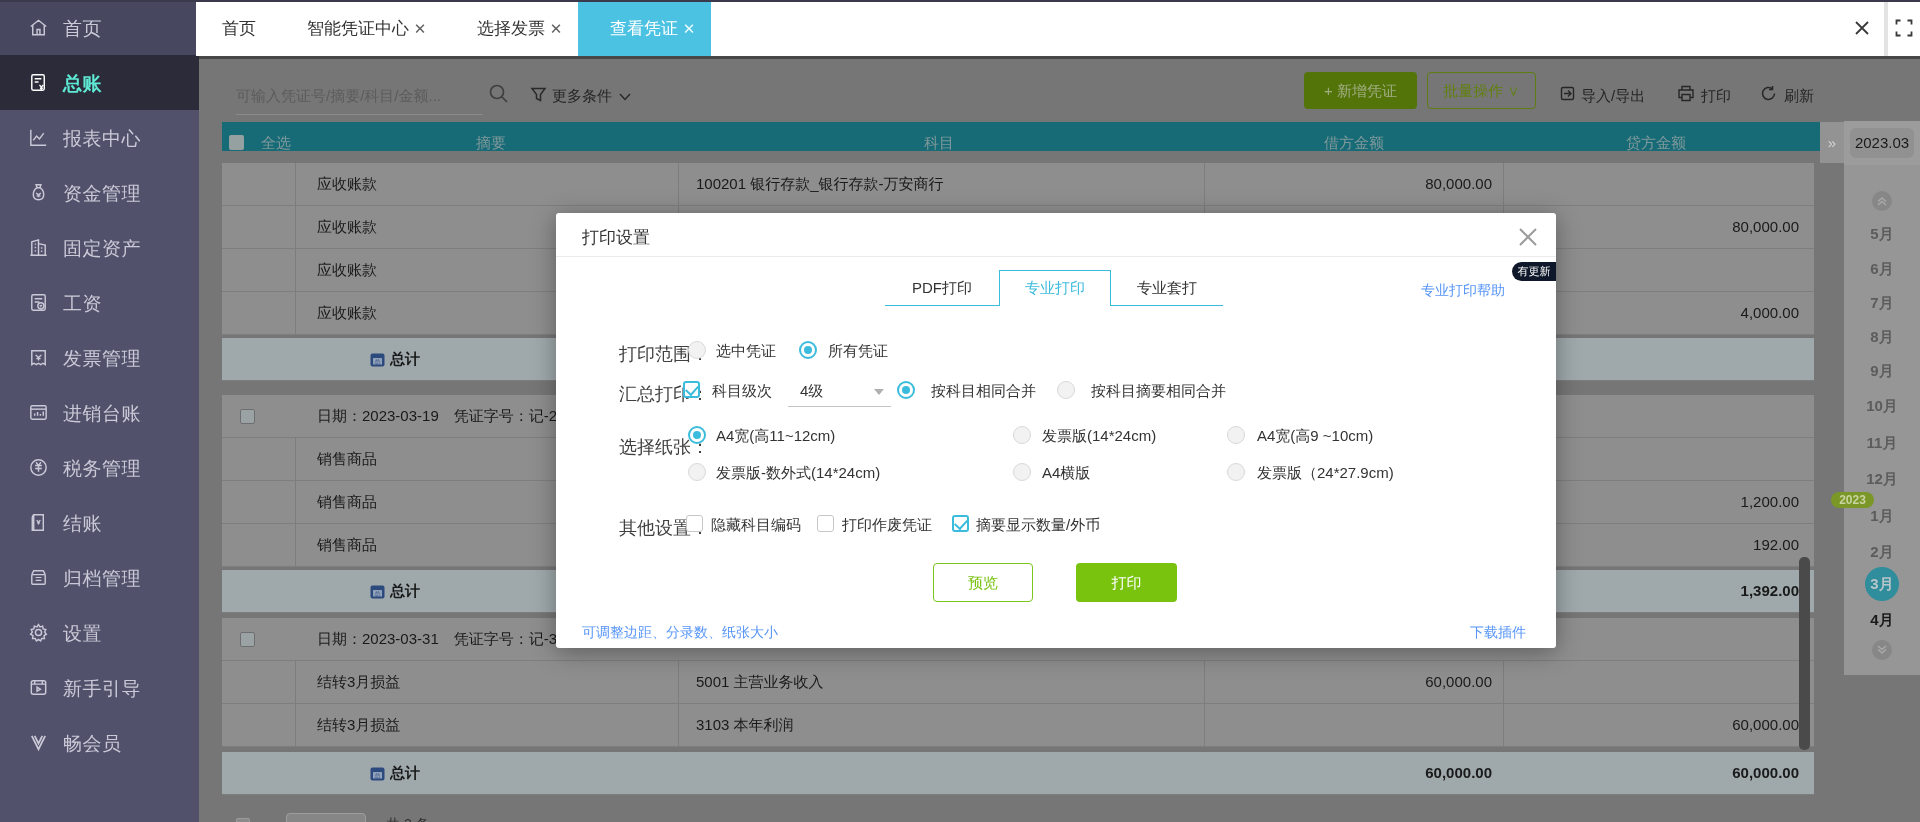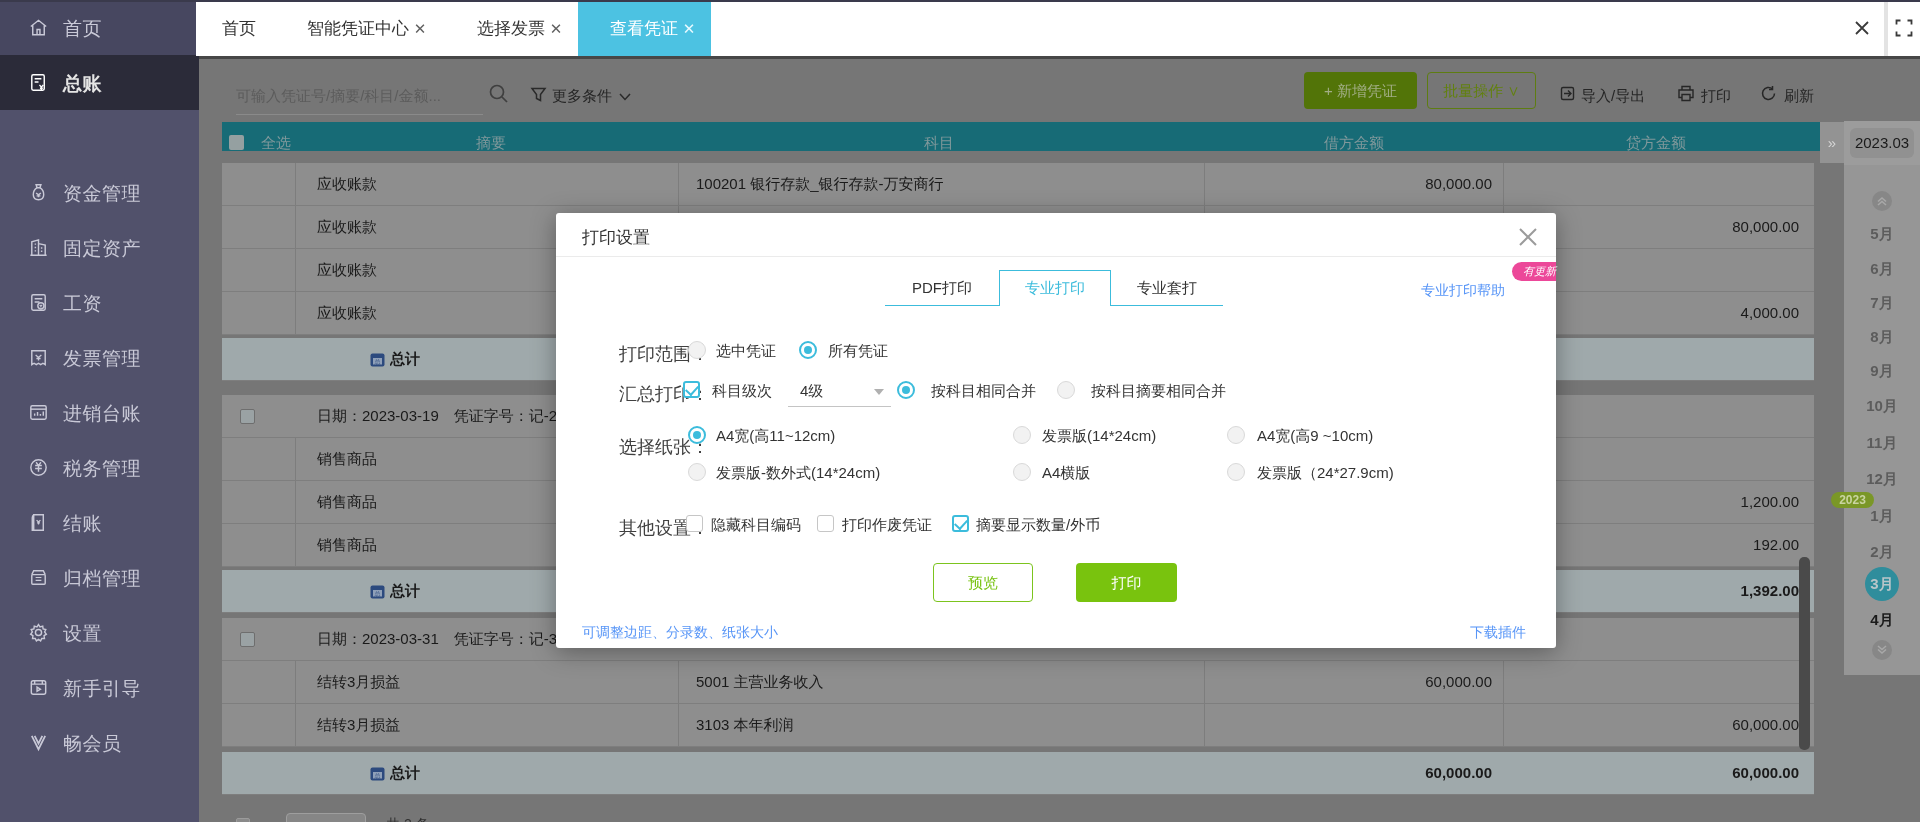--- a/index.html
+++ b/index.html
@@ -6,21 +6,21 @@
 html,body { width:1920px; height:822px; overflow:hidden; font-family:"Liberation Sans",sans-serif; }
 #page { position:relative; width:1920px; height:822px; background:#767676; }
 .abs { position:absolute; }
 
 
 #sidebar { left:0; top:0; width:199px; height:822px; background:#51516B; }
 .sbitem { position:absolute; left:0; width:199px; height:55px; color:#C9C9D7; font-size:19px; letter-spacing:0.5px; }
 .sbitem .ic { position:absolute; left:27px; top:16px; width:23px; height:23px; }
 .sbitem .tx { position:absolute; left:63px; top:16px; white-space:nowrap; }
 #sb0 { background:#474760; }
-#sb1 { background:#2B2B39; color:#e5e5e5; font-weight:bold; }
+#sb1 { background:#2B2B39; color:#5eead4; font-weight:bold; }
 
 
 #tabbar { left:196px; top:0; width:1724px; height:56px; background:#FFFFFF; }
 .tabtx { position:absolute; top:17px; font-size:17px; color:#333; white-space:nowrap; }
 .tabx { color:#606060; font-size:15px; }
 #activetab { position:absolute; left:382px; top:0; width:133px; height:56px; background:#4CC2E2; }
 #topline { left:0; top:0; width:1920px; height:2px; background:#3A3A4C; }
 
 
 #content { left:196px; top:56px; width:1724px; height:766px; background:#767676; overflow:hidden; }
@@ -254,20 +254,27 @@
       <span class="tx">首页</span>
     </div>
     <div class="sbitem" id="sb1" style="top:55px">
       <svg class="ic" viewBox="0 0 24 24" fill="none" stroke="#FFFFFF" stroke-width="1.5">
           <rect x="5" y="4" width="13" height="16" rx="1.5"></rect>
           <path d="M8 8 H15 M8 11.5 H12"></path>
           <path d="M13 14.5 L15 17 L17 14.5 M15 17 V20 M13.5 18 H16.5" stroke-width="1.4"></path>
         </svg>
       <span class="tx">总账</span>
     </div>
+    <div class="sbitem" style="top:110px">
+      <svg class="ic" viewBox="0 0 24 24" fill="none" stroke="#C9C9D7" stroke-width="1.5">
+          <path d="M4 4 V20 H20"></path>
+          <path d="M6.5 15 L10 10.5 L13 13.5 L17.5 7.5"></path>
+        </svg>
+      <span class="tx">报表中心</span>
+    </div>
     <div class="sbitem" style="top:165px">
       <svg class="ic" viewBox="0 0 24 24" fill="none" stroke="#C9C9D7" stroke-width="1.5">
           <path d="M9.5 4 H14.5 L13.5 7 H10.5 Z"></path>
           <path d="M10.5 7 C5.5 10 4.5 19.5 12 19.5 C19.5 19.5 18.5 10 13.5 7"></path>
           <path d="M9.5 12.5 L12 14.5 L14.5 12.5 M12 14.5 V17 M10 15.5 H14"></path>
         </svg>
       <span class="tx">资金管理</span>
     </div>
     <div class="sbitem" style="top:220px">
       <svg class="ic" viewBox="0 0 24 24" fill="none" stroke="#C9C9D7" stroke-width="1.5">
@@ -366,21 +373,21 @@
     <svg class="mclose abs" style="left:961px;top:13px;" width="22" height="22" viewBox="0 0 22 22">
         <path d="M3 3 L19 19 M19 3 L3 19" stroke="#9B9B9B" stroke-width="2"></path>
       </svg>
     <div class="mdiv"></div>
 
     <div class="abs" style="left:329px;top:92px;width:338px;height:1px;background:#3CBCDC;"></div>
     <div class="abs" style="left:443px;top:57px;width:112px;height:36px;background:#fff;border:1px solid #3CBCDC;border-bottom:none;"></div>
     <span class="mopt" style="left:329px;top:66px;width:114px;text-align:center;">PDF打印</span>
     <span class="mopt" style="left:443px;top:66px;width:112px;text-align:center;color:#3CBCDC;">专业打印</span>
     <span class="mopt" style="left:555px;top:66px;width:112px;text-align:center;">专业套打</span>
-    <div class="abs" style="left:956px;top:49px;width:44px;height:19px;background:#ec4899;border-radius:10px 0 0 10px;color:#fff;font-size:11px;text-align:right;line-height:19px;font-style:italic;">有更新</div>
+    <div class="abs" style="left:956px;top:49px;width:44px;height:19px;background:#0f172a;border-radius:10px 0 0 10px;color:#fff;font-size:11px;text-align:center;line-height:19px;">有更新</div>
     <span class="mlink" style="left:865px;top:69px;">专业打印帮助</span>
 
     <span class="mlabel" style="top:129px;">打印范围：</span>
     <div class="radio" style="left:132px;top:128px;"></div>
       <span class="mopt" style="left:160px;top:129px;">选中凭证</span>
     <div class="radio sel" style="left:243px;top:128px;"></div>
       <span class="mopt" style="left:272px;top:129px;">所有凭证</span>
 
     <span class="mlabel" style="top:169px;">汇总打印：</span>
     <div class="cb chk" style="left:127px;top:168px;"></div>

